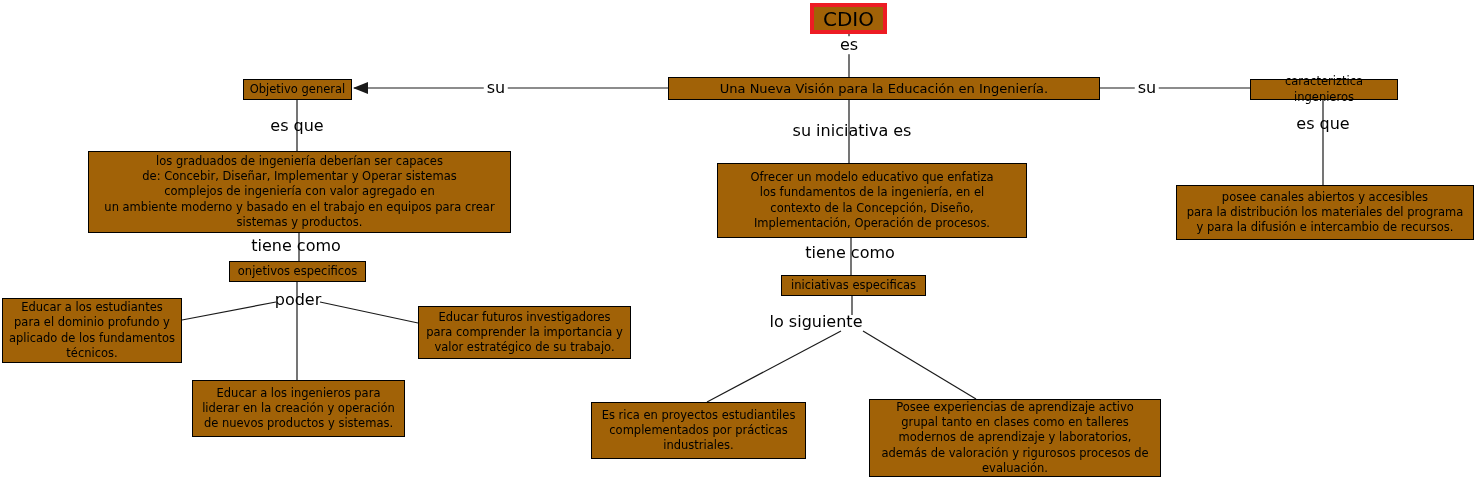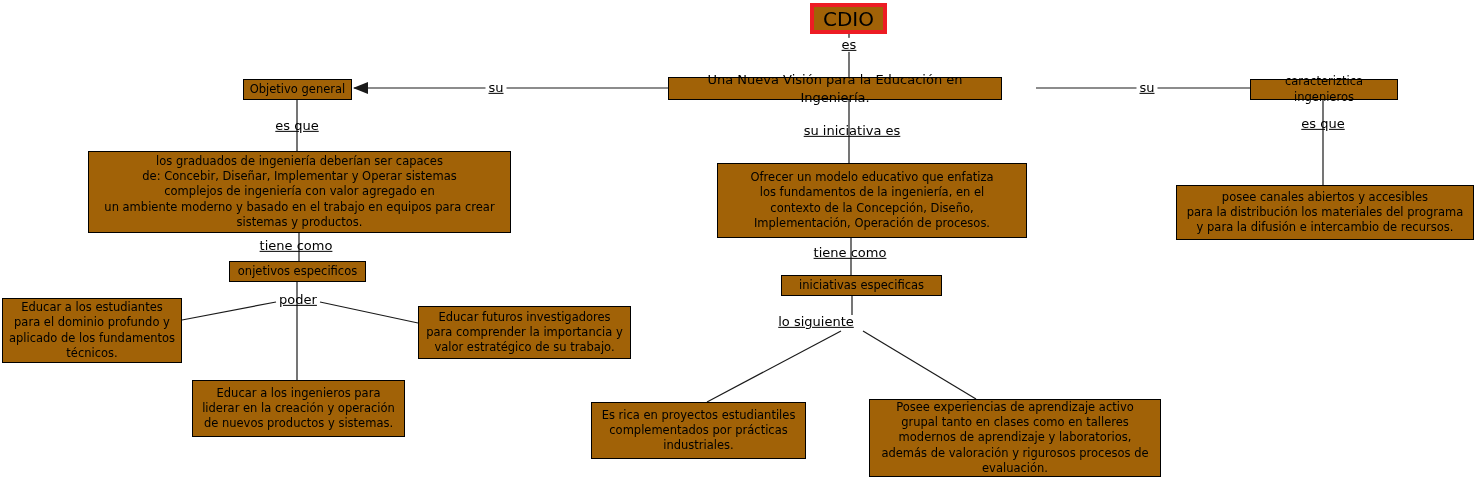--- a/index.html
+++ b/index.html
@@ -31,24 +31,23 @@
     font-size:20px;
     line-height:1;
     padding:0 4px;
   }
   .node.title{
     font-size:13px;
   }
   .lbl{
     position:absolute;
     transform:translate(-50%,-50%);
-    font-size:13px;
+    font-size:16px;
     white-space:nowrap;
     line-height:1.1;
-    text-decoration:underline;
   }
   .lbl.bg{background:#fff;padding:0 3px;}
 </style>
 </head>
 <body>
 
 <div id="canvas">
   <svg id="wires" xmlns="http://www.w3.org/2000/svg">
       <line x1="849" y1="33" x2="849" y2="77" stroke="#1a1a1a" stroke-width="1.2"></line>
       <line x1="354" y1="88" x2="668" y2="88" stroke="#1a1a1a" stroke-width="1.2"></line>
@@ -61,21 +60,21 @@
       <line x1="849" y1="100" x2="849" y2="163" stroke="#1a1a1a" stroke-width="1.2"></line>
       <line x1="851" y1="238" x2="851" y2="275" stroke="#1a1a1a" stroke-width="1.2"></line>
       <line x1="852" y1="296" x2="852" y2="315" stroke="#1a1a1a" stroke-width="1.2"></line>
       <line x1="841" y1="331" x2="707" y2="402" stroke="#1a1a1a" stroke-width="1.2"></line>
       <line x1="863" y1="331" x2="976" y2="399" stroke="#1a1a1a" stroke-width="1.2"></line>
       <line x1="1323" y1="100" x2="1323" y2="185" stroke="#1a1a1a" stroke-width="1.2"></line>
       <polygon points="353,88 368,82 368,94" fill="#1a1a1a"></polygon>
     </svg>
   <div id="nodes">
       <div class="node root" style="left: 810px; top: 3px; width: 77px; height: 31px; border-color: rgb(237, 28, 36);">CDIO</div>
-      <div class="node title" style="left: 668px; top: 77px; width: 334px; height: 23px;">Una Nueva Visión para la Educación en Ingeniería.</div>
+      <div class="node title" style="left: 668px; top: 77px; width: 432px; height: 23px;">Una Nueva Visión para la Educación en Ingeniería.</div>
       <div class="node" style="left: 243px; top: 79px; width: 109px; height: 21px;">Objetivo general</div>
       <div class="node" style="left: 1250px; top: 79px; width: 148px; height: 21px;">caracteriztica ingenieros</div>
       <div class="node" style="left: 88px; top: 151px; width: 423px; height: 82px;">los graduados de ingeniería deberían ser capaces
 de: Concebir, Diseñar, Implementar y Operar sistemas
 complejos de ingeniería con valor agregado en
 un ambiente moderno y basado en el trabajo en equipos para crear
 sistemas y productos.</div>
       <div class="node" style="left: 229px; top: 261px; width: 137px; height: 21px;">onjetivos especificos</div>
       <div class="node" style="left: 2px; top: 298px; width: 180px; height: 65px;">Educar a los estudiantes
 para el dominio profundo y
@@ -84,21 +83,21 @@
       <div class="node" style="left: 418px; top: 306px; width: 213px; height: 53px;">Educar futuros investigadores
 para comprender la importancia y
 valor estratégico de su trabajo.</div>
       <div class="node" style="left: 192px; top: 380px; width: 213px; height: 57px;">Educar a los ingenieros para
 liderar en la creación y operación
 de nuevos productos y sistemas.</div>
       <div class="node" style="left: 717px; top: 163px; width: 310px; height: 75px;">Ofrecer un modelo educativo que enfatiza
 los fundamentos de la ingeniería, en el
 contexto de  la Concepción, Diseño,
 Implementación, Operación de procesos.</div>
-      <div class="node" style="left: 781px; top: 275px; width: 161px; height: 21px;">iniciativas especificas</div>
+      <div class="node" style="left: 781px; top: 275px; width: 145px; height: 21px;">iniciativas especificas</div>
       <div class="node" style="left: 591px; top: 402px; width: 215px; height: 57px;">Es rica en proyectos estudiantiles
 complementados por prácticas
 industriales.</div>
       <div class="node" style="left: 869px; top: 399px; width: 292px; height: 78px;">Posee experiencias de aprendizaje activo
 grupal tanto en clases como en talleres
 modernos de aprendizaje y laboratorios,
 además de valoración y rigurosos procesos de
 evaluación.</div>
       <div class="node" style="left: 1176px; top: 185px; width: 298px; height: 55px; text-align: center;">posee canales abiertos y accesibles
 para la distribución los materiales del programa

